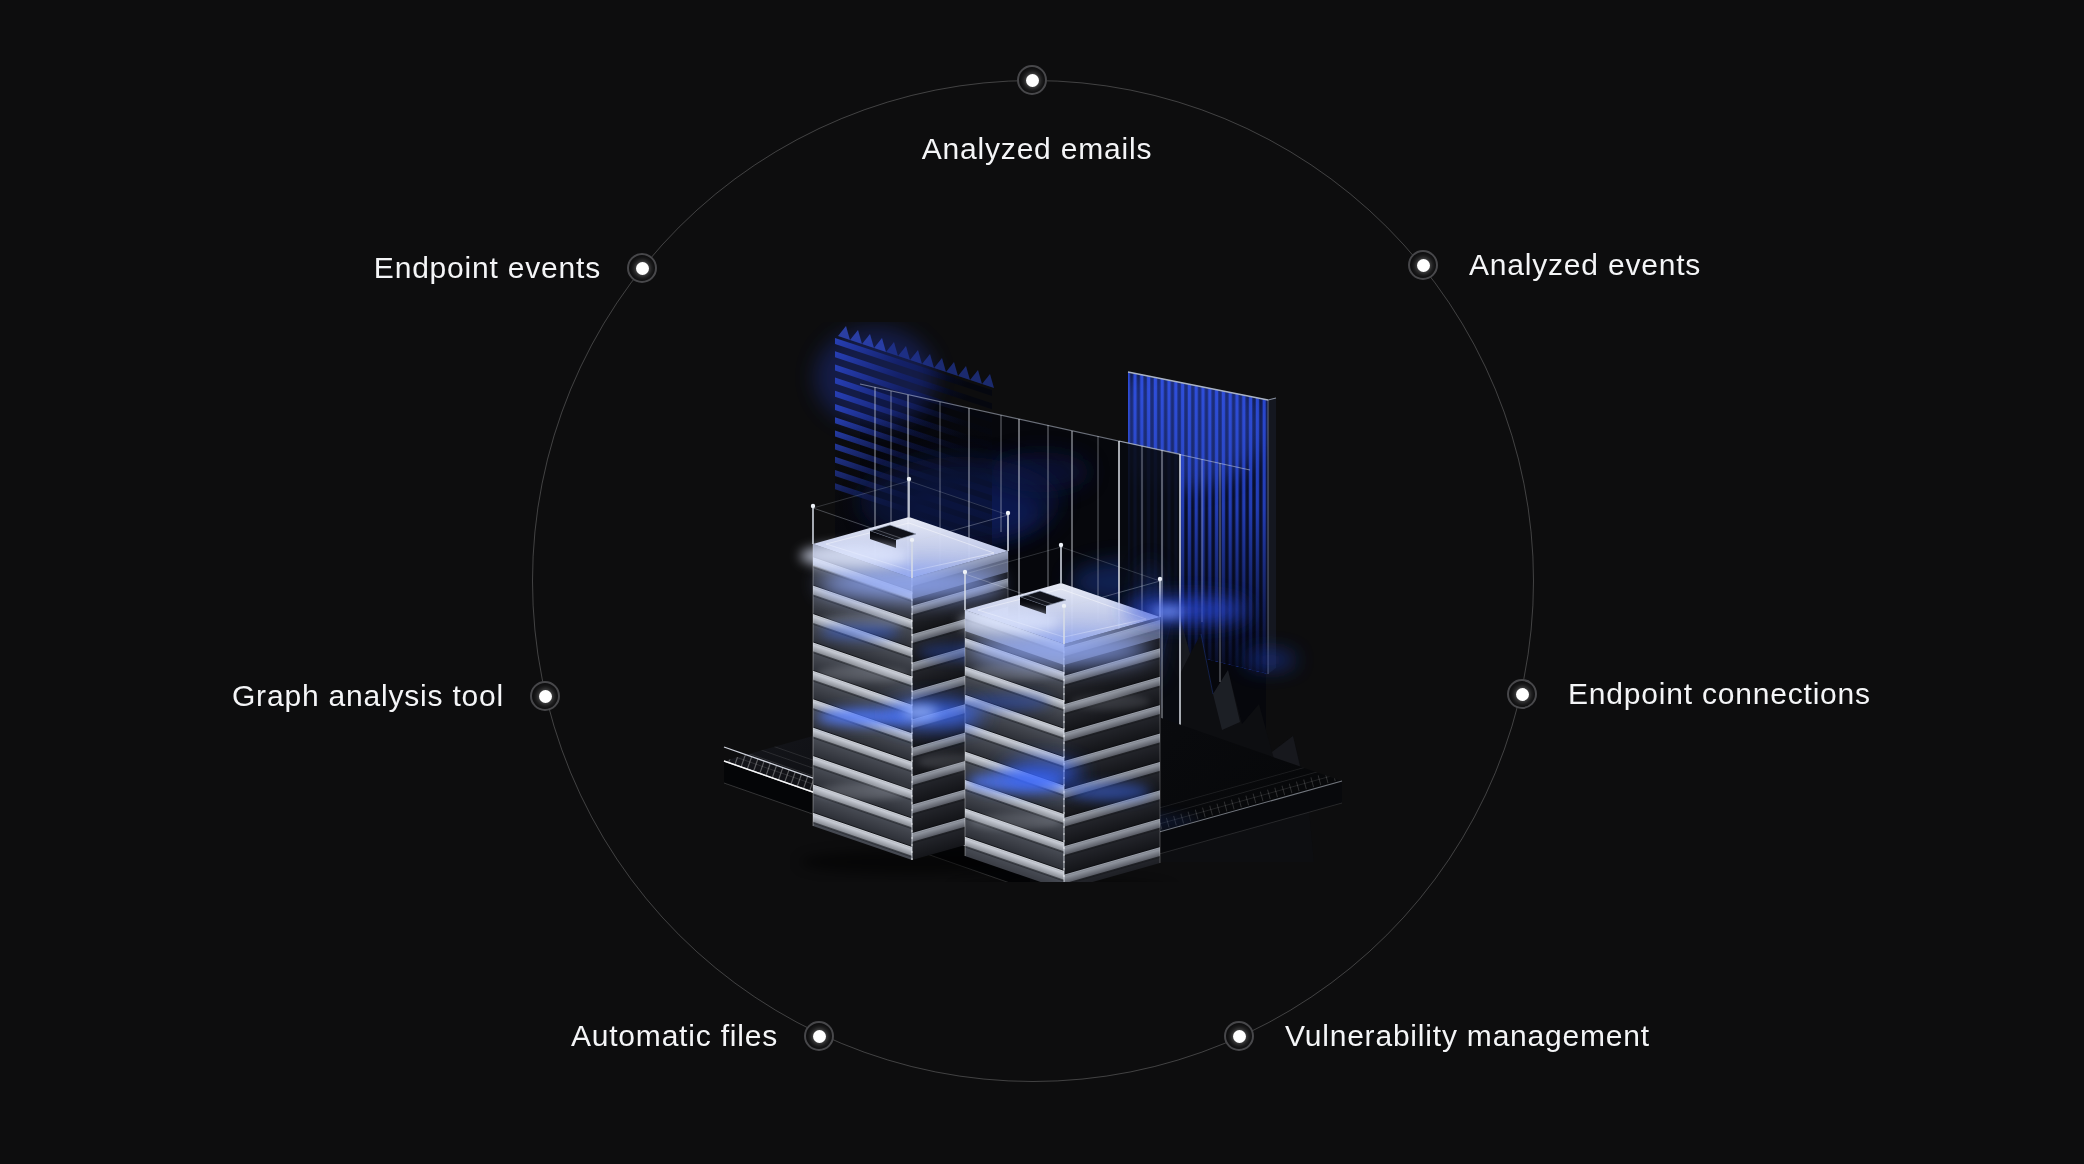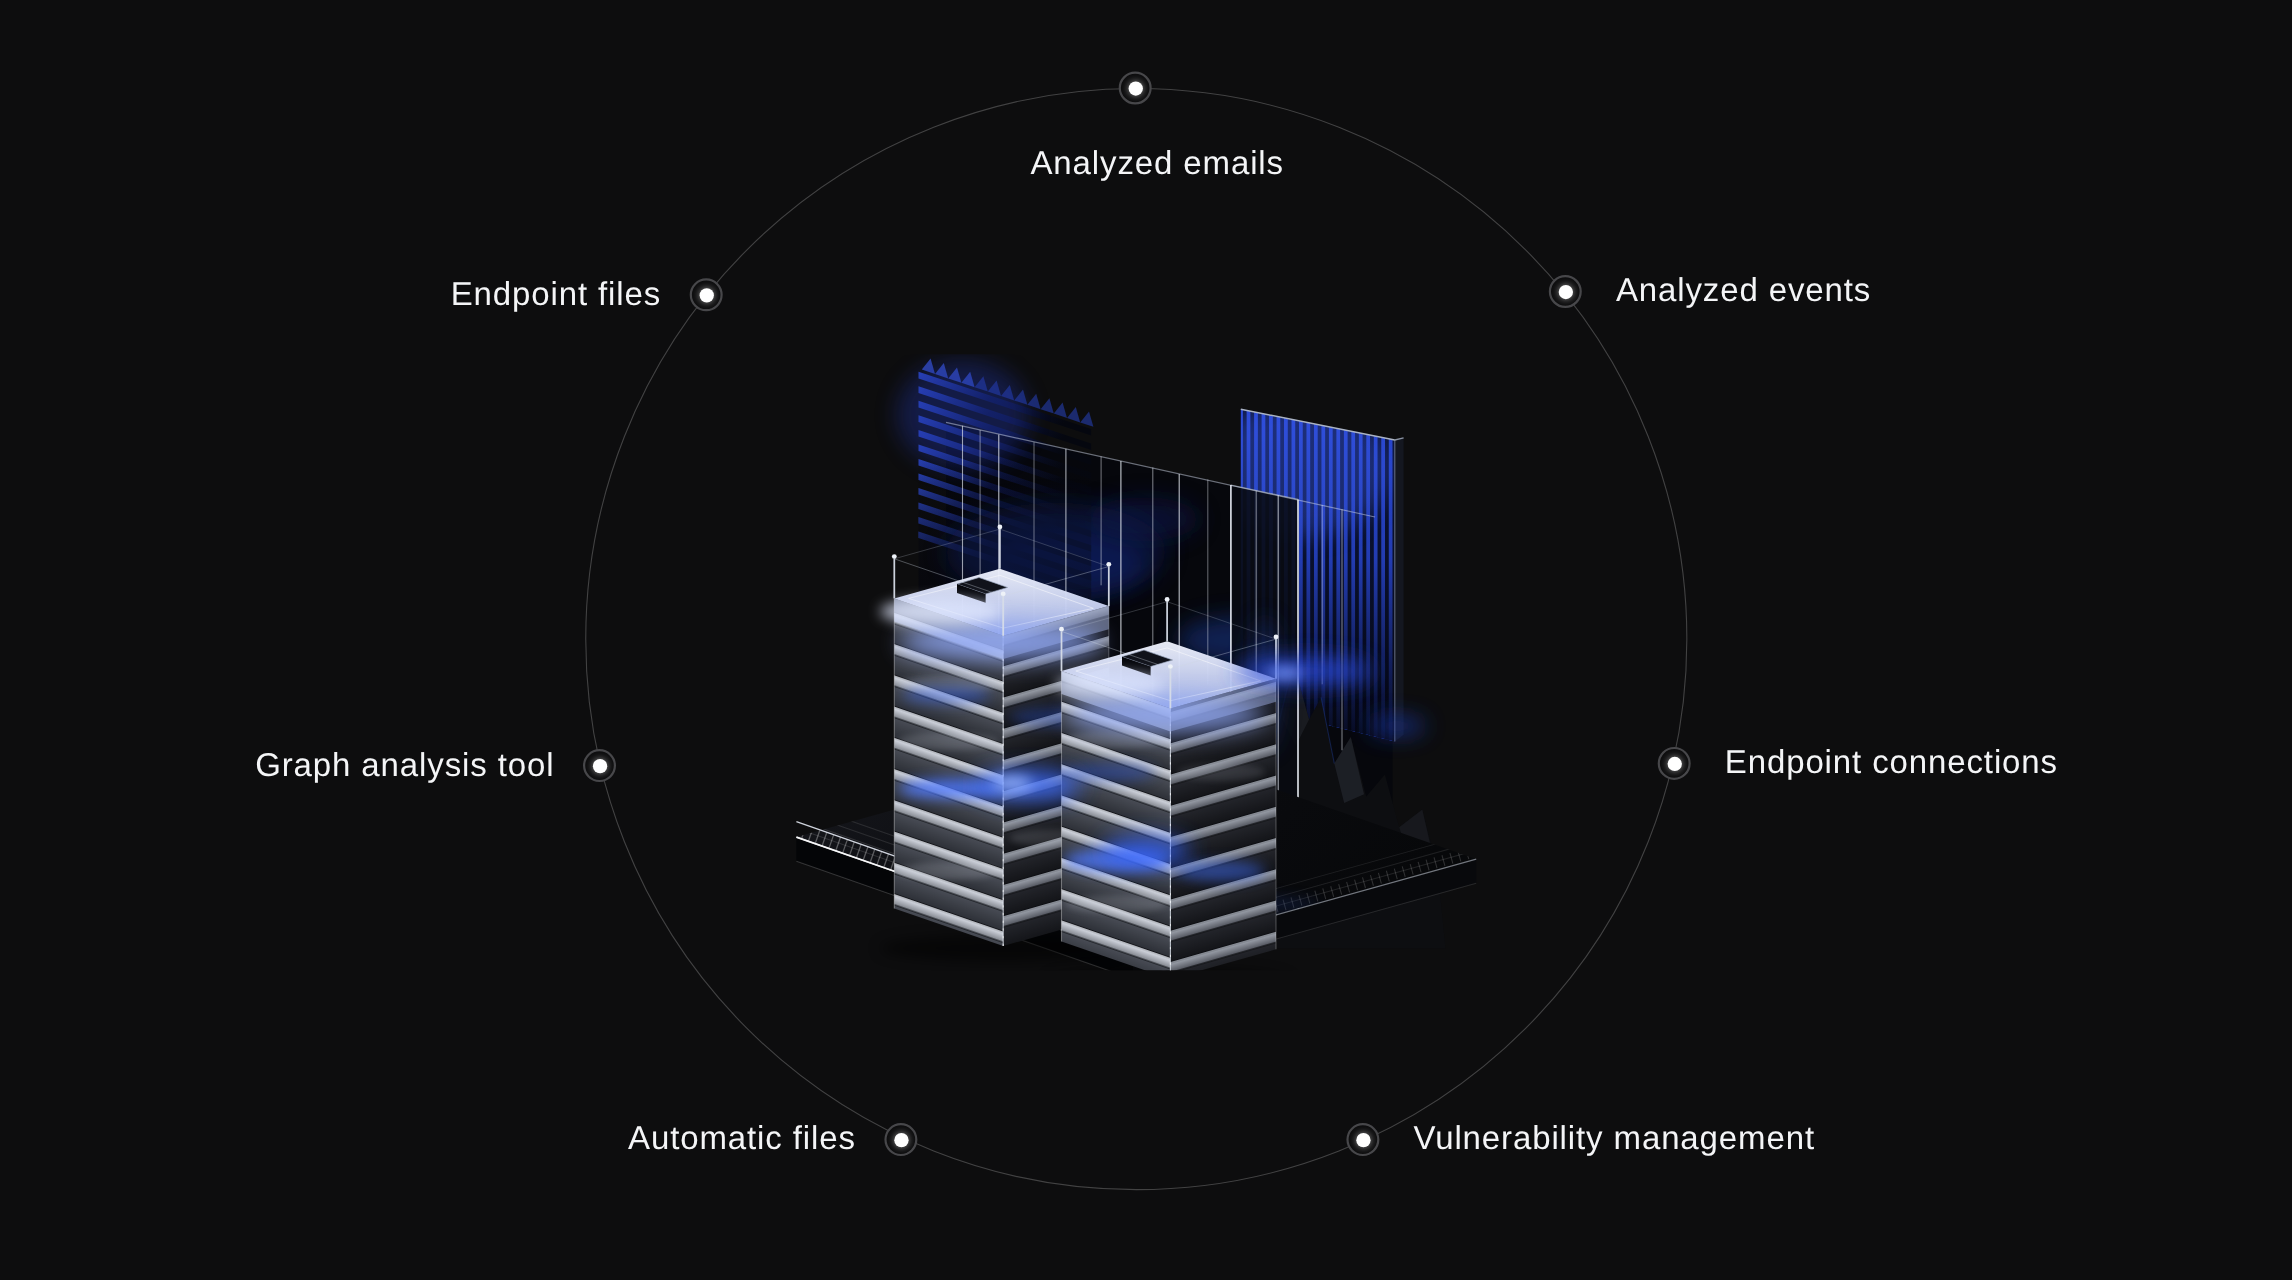--- a/index.html
+++ b/index.html
@@ -21,21 +21,21 @@
   .dot-core{
     width:13px;height:13px;border-radius:50%;background:#ffffff;
     box-shadow:0 0 7px rgba(255,255,255,0.55);
   }
   .node-label{
     position:absolute;white-space:nowrap;color:#f4f5f7;
     font-size:30px;font-weight:500;letter-spacing:0.8px;line-height:1;
   }
   .label-left .node-label{right:41px;top:0;transform:translateY(-50%);}
   .label-right .node-label{left:46px;top:0;transform:translateY(-50%);}
-  .label-below .node-label{left:5px;top:69px;transform:translate(-50%,-50%);margin-left:15px;}
+  .label-below .node-label{left:5px;top:69px;transform:translate(-50%,-50%);}
   .illo{position:absolute;left:710px;top:322px;}
 </style>
 </head>
 <body>
 
 <div class="stage">
 
   <div class="ring"></div>
 
   <svg class="illo" width="650" height="560" viewBox="0 0 650 560" aria-hidden="true">
@@ -353,21 +353,21 @@
     <span class="dot">
         <span class="dot-core"></span>
       </span>
     <span class="node-label">Analyzed emails</span>
   </div>
 
   <div class="node label-left" style="left:642px;top:268px">
     <span class="dot">
         <span class="dot-core"></span>
       </span>
-    <span class="node-label">Endpoint files</span>
+    <span class="node-label">Endpoint events</span>
   </div>
 
   <div class="node label-right" style="left:1423px;top:265px">
     <span class="dot">
         <span class="dot-core"></span>
       </span>
     <span class="node-label">Analyzed events</span>
   </div>
 
   <div class="node label-left" style="left:545px;top:696px">

